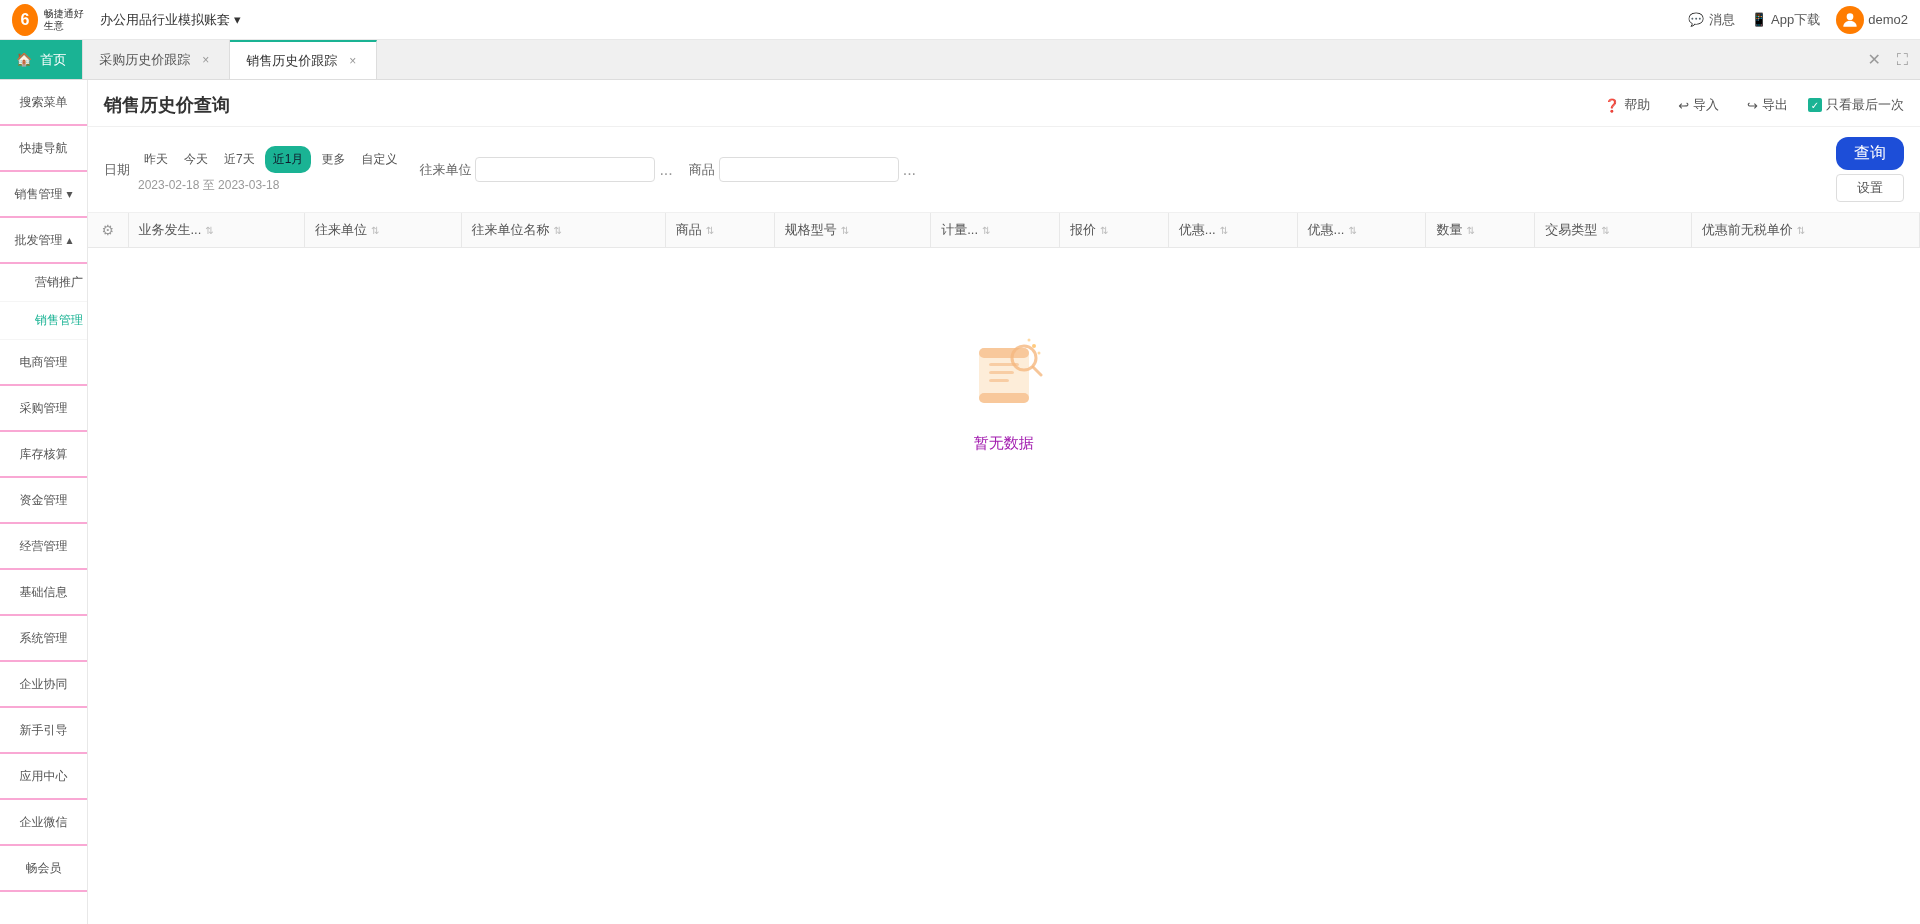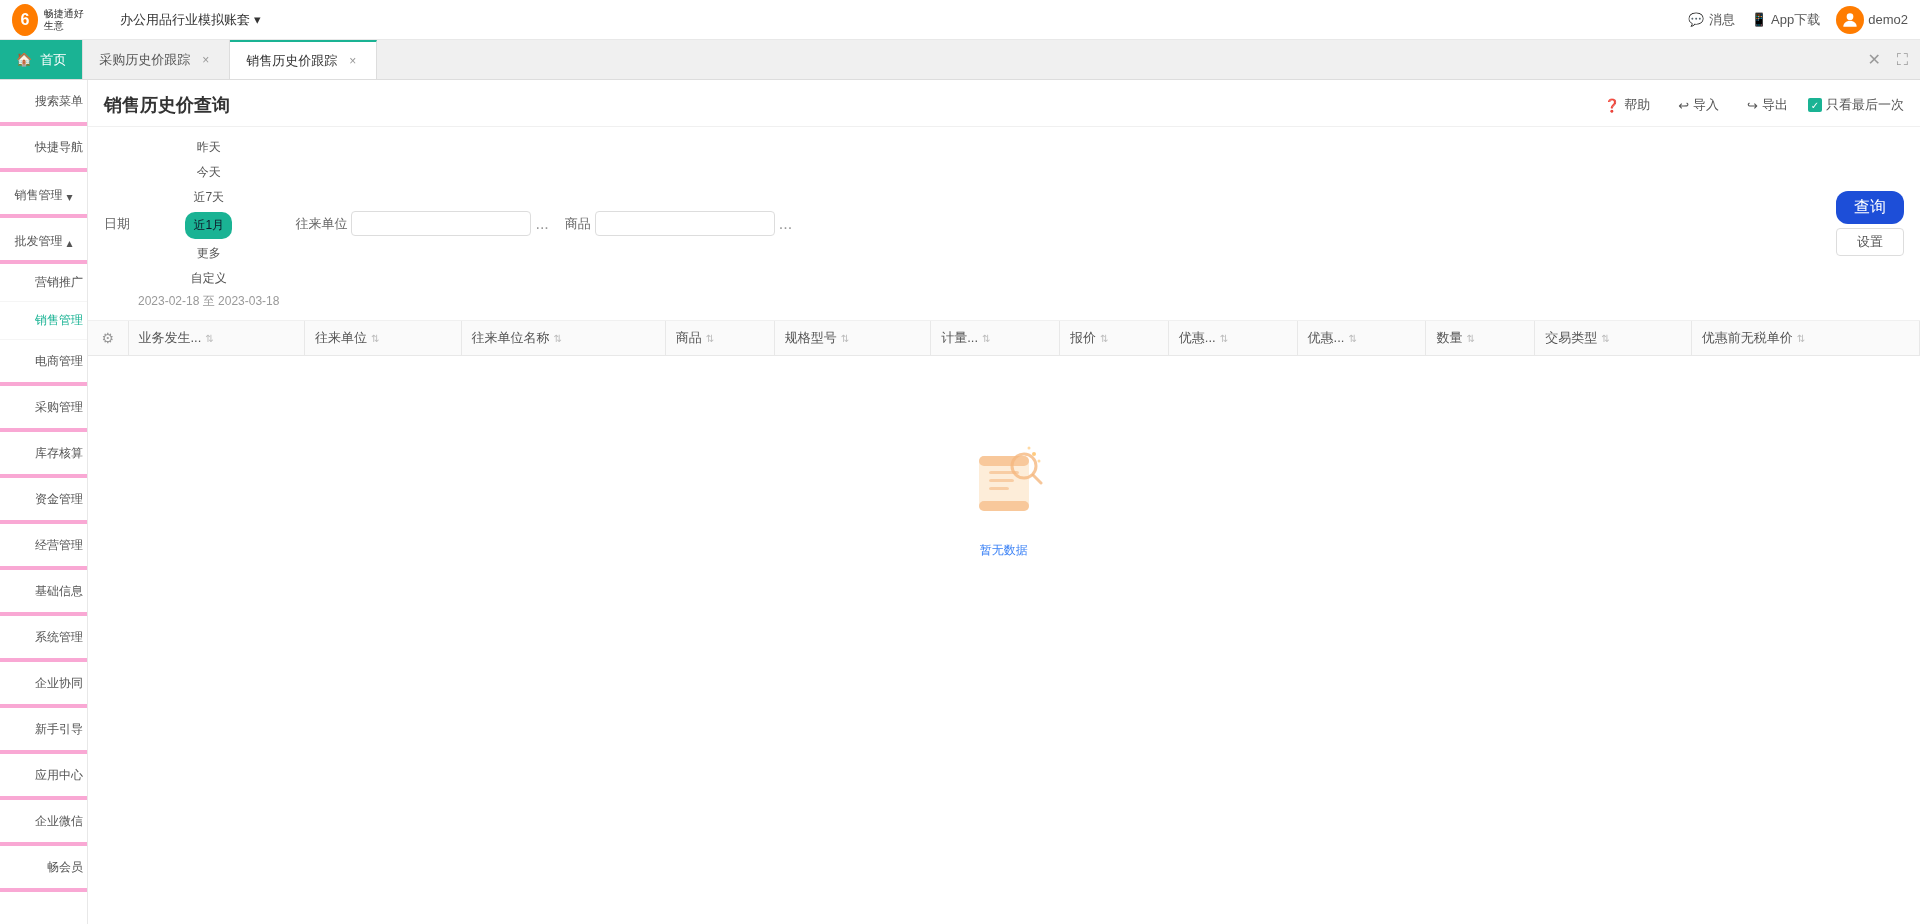--- a/index.html
+++ b/index.html
@@ -36,21 +36,20 @@
     .logo-text {
       font-size: 10px;
       color: #333;
       line-height: 1.2;
     }
     .topbar-center {
       flex: 1;
       display: flex;
       gap: 6px;
       padding-left: 8px;
-      margin-left: 20px;
     }
     .topbar-dropdown {
       font-size: 13px;
       color: #333;
       cursor: pointer;
       display: flex;
       align-items: center;
       gap: 4px;
     }
     .topbar-right {
@@ -143,27 +142,27 @@
       background: white;
       border-right: 1px solid #e8e8e8;
       display: flex;
       flex-direction: column;
       overflow-y: auto;
       flex-shrink: 0;
     }
     .sidebar-item {
       display: flex;
       flex-direction: column;
-      align-items: flex-end;
+      align-items: center;
       justify-content: center;
       padding: 10px 4px;
       cursor: pointer;
       color: #555;
       font-size: 12px;
-      border-bottom: 4px solid #f9a8d4;
+      border-bottom: 2px solid #f9a8d4;
       min-height: 46px;
       text-align: center;
       gap: 2px;
     }
     .sidebar-item.has-arrow {
       flex-direction: row;
       justify-content: center;
       gap: 4px;
       padding: 10px 8px;
     }
@@ -256,21 +255,20 @@
     }
     .filter-label {
       color: #666;
       font-size: 13px;
       white-space: nowrap;
     }
     .date-quick-btns {
       display: flex;
       align-items: center;
       gap: 4px;
-      flex-direction: column;
     }
     .date-btn {
       padding: 2px 6px;
       font-size: 12px;
       color: #555;
       cursor: pointer;
       border-radius: 3px;
     }
     .date-btn.active {
       background: #1ab394;
@@ -361,22 +359,22 @@
     
     .empty-state {
       display: flex;
       flex-direction: column;
       align-items: center;
       justify-content: center;
       padding: 80px 20px;
       gap: 16px;
     }
     .empty-text {
-      color: #3b82f6;
-      font-size: 12px;
+      color: #a21caf;
+      font-size: 15px;
     }
   </style>
 </head>
 <body>
 
 <div class="topbar">
   <div class="topbar-logo">
     <div class="logo-icon">6</div>
     <div class="logo-text">畅捷通好生意</div>
   </div>

